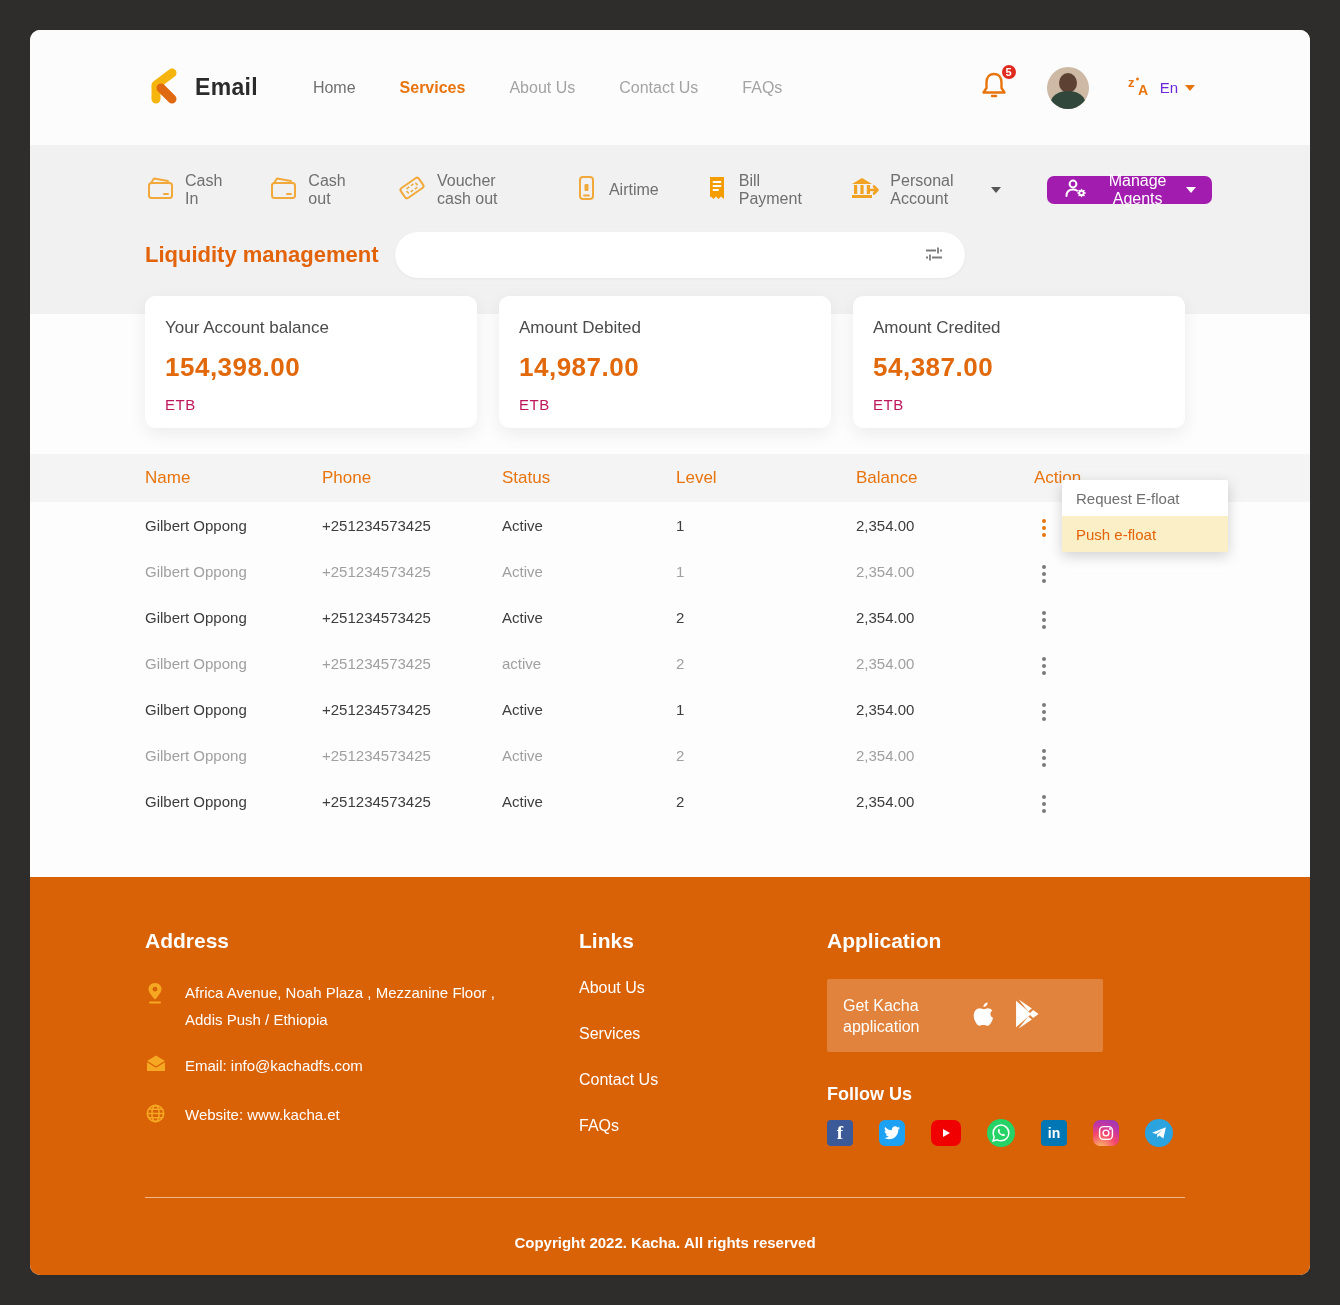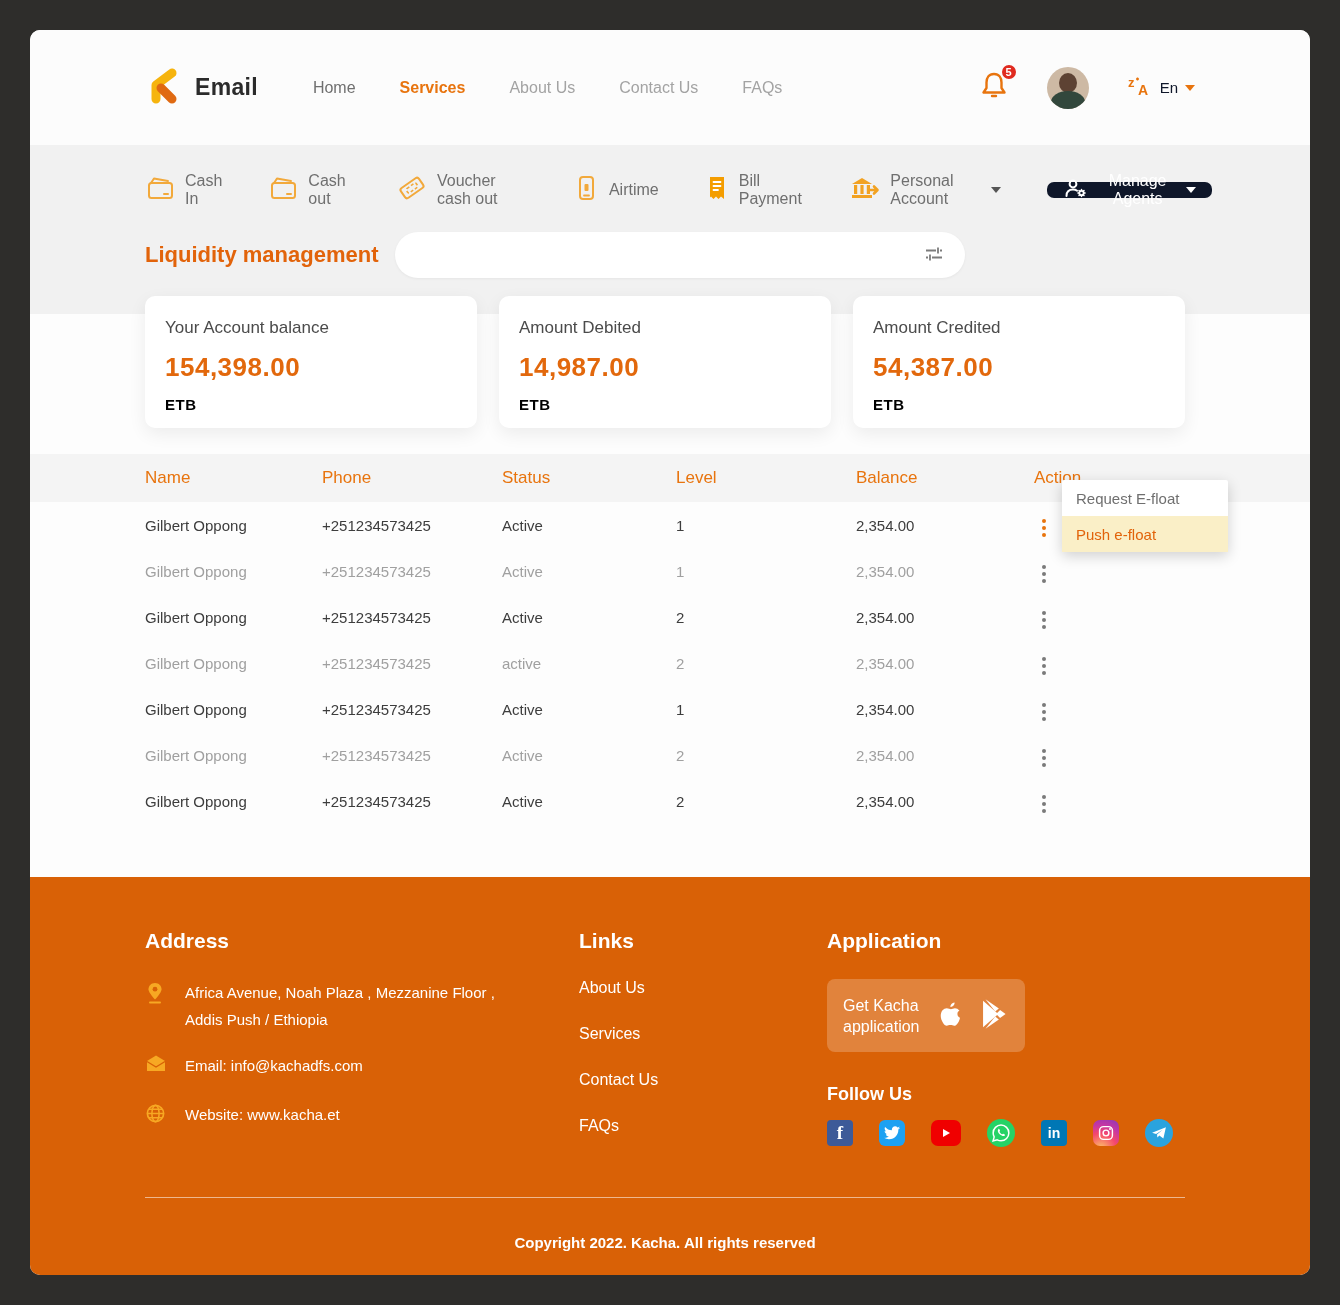--- a/index.html
+++ b/index.html
@@ -34,34 +34,34 @@
     font-size:11px; font-weight:bold; display:flex; align-items:center; justify-content:center;
     border:2px solid #fcfcfc;
   }
   .avatar {
     width:42px; height:42px; border-radius:50%; background:#cdb9a4;
     position:relative; overflow:hidden; cursor:pointer;
   }
   .avatar .head { position:absolute; left:12px; top:6px; width:18px; height:20px; border-radius:50%; background:#5d4233; }
   .avatar .body { position:absolute; left:4px; top:24px; width:34px; height:22px; border-radius:50% 50% 0 0; background:#32473c; }
   .lang { display:flex; align-items:center; gap:7px; cursor:pointer; }
-  .lang-label { font-size:15px; color:#0f172a; }
+  .lang-label { font-size:15px; color:#6d28d9; }
   .caret { width:0; height:0; border-left:6px solid transparent; border-right:6px solid transparent; border-top:7px solid #e8740e; }
   .caret.small { border-left-width:5px; border-right-width:5px; border-top-width:6px; }
   .caret.gray { border-top-color:#555; }
   .caret.white { border-top-color:#fff; }
 
   
   .gray-band { background:#f1f1f1; padding:27px 98px 36px 115px; flex:0 0 auto; }
   .services-row { display:flex; align-items:center; gap:46px; }
   .svc { display:flex; align-items:center; gap:10px; cursor:pointer; }
   .svc-label { font-size:16px; color:#6f6f6f; }
   .manage-btn {
-    margin-left:auto; background:#0f172a; border:none; border-radius:7px;
-    height:16px; padding:0 16px; display:flex; align-items:center; gap:10px;
+    margin-left:auto; background:#a21caf; border:none; border-radius:7px;
+    height:28px; padding:0 16px; display:flex; align-items:center; gap:10px;
     color:#fff; font-size:16px; cursor:pointer; font-family:inherit;
   }
   .title-search { display:flex; align-items:center; margin-top:24px; }
   .liq-title { font-size:22px; font-weight:bold; color:#e2630a; width:250px; flex:0 0 auto; }
   .search-pill {
     flex:0 0 570px; height:46px; background:#fff; border-radius:23px;
     display:flex; align-items:center; padding:0 18px 0 22px;
     box-shadow:0 1px 3px rgba(0,0,0,.05);
   }
   .search-pill input {
@@ -74,21 +74,21 @@
   .cards-row {
     position:relative; z-index:2; margin:-18px 0 0 115px;
     display:flex; gap:22px; flex:0 0 auto;
   }
   .card {
     width:332px; height:132px; background:#fff; border-radius:10px;
     box-shadow:0 6px 18px rgba(0,0,0,.07); padding:22px 20px;
   }
   .card-title { font-size:17px; color:#4b4b4b; }
   .card-amount { font-size:26px; font-weight:bold; color:#e2680c; margin-top:14px; letter-spacing:.5px; }
-  .card-cur { font-size:15px; font-weight:bold; color:#000000; margin-top:13px; letter-spacing:.5px; }
+  .card-cur { font-size:15px; font-weight:normal; color:#be185d; margin-top:13px; letter-spacing:.5px; }
 
   
   .table-wrap { position:relative; margin-top:26px; flex:1 1 auto; }
   .thead, .trow {
     display:grid;
     grid-template-columns:177px 180px 174px 180px 178px 120px;
     padding-left:115px; align-items:center;
   }
   .thead { background:#f4f4f4; height:48px; }
   .th { font-size:17px; color:#e8740e; }
@@ -107,21 +107,21 @@
   .menu-item.highlight { background:#faefc7; color:#e2630a; }
 
   
   .footer { background:#d96106; color:#fff; flex:0 0 auto; height:398px; padding:52px 125px 0 115px; }
   .foot-cols { display:grid; grid-template-columns:434px 248px auto; }
   .foot-title { font-size:21px; font-weight:bold; margin-bottom:26px; }
   .addr-row { display:flex; gap:18px; margin-bottom:19px; align-items:flex-start; font-size:15px; line-height:27px; }
   .addr-row .ic { flex:0 0 22px; padding-top:2px; }
   .links-col a { display:block; color:#fff; text-decoration:none; font-size:16px; margin-bottom:28px; cursor:pointer; }
   .app-card {
-    width:198px; height:73px; background:rgba(255,255,255,.22); border-radius:8px;
+    width:276px; height:73px; background:rgba(255,255,255,.22); border-radius:2px;
     display:flex; align-items:center; padding:0 16px; gap:14px;
   }
   .app-card-label { font-size:16px; line-height:21px; width:110px; }
   .store-btn { background:none; border:none; cursor:pointer; display:flex; }
   .follow-title { font-size:18px; font-weight:bold; margin:32px 0 14px; }
   .social-row { display:flex; gap:26px; align-items:center; }
   .social { width:26px; height:26px; display:flex; align-items:center; justify-content:center; cursor:pointer; color:#fff; font-weight:bold; }
   .s-fb { background:#3d5a98; border-radius:4px; font-family:"Liberation Serif", serif; font-size:19px; }
   .s-tw { background:#1da1f2; border-radius:6px; }
   .s-yt { background:#f00000; border-radius:7px; width:30px; }

